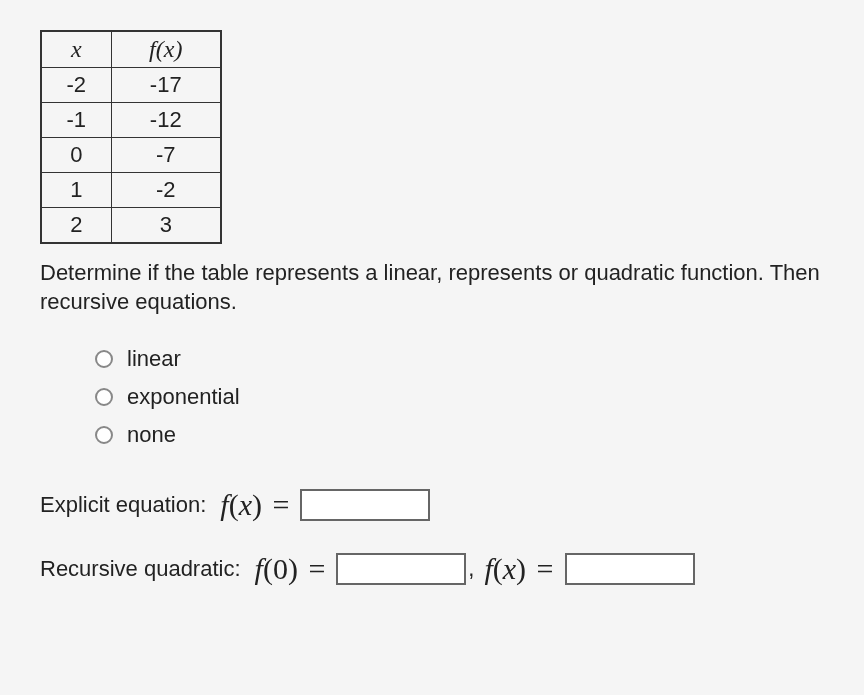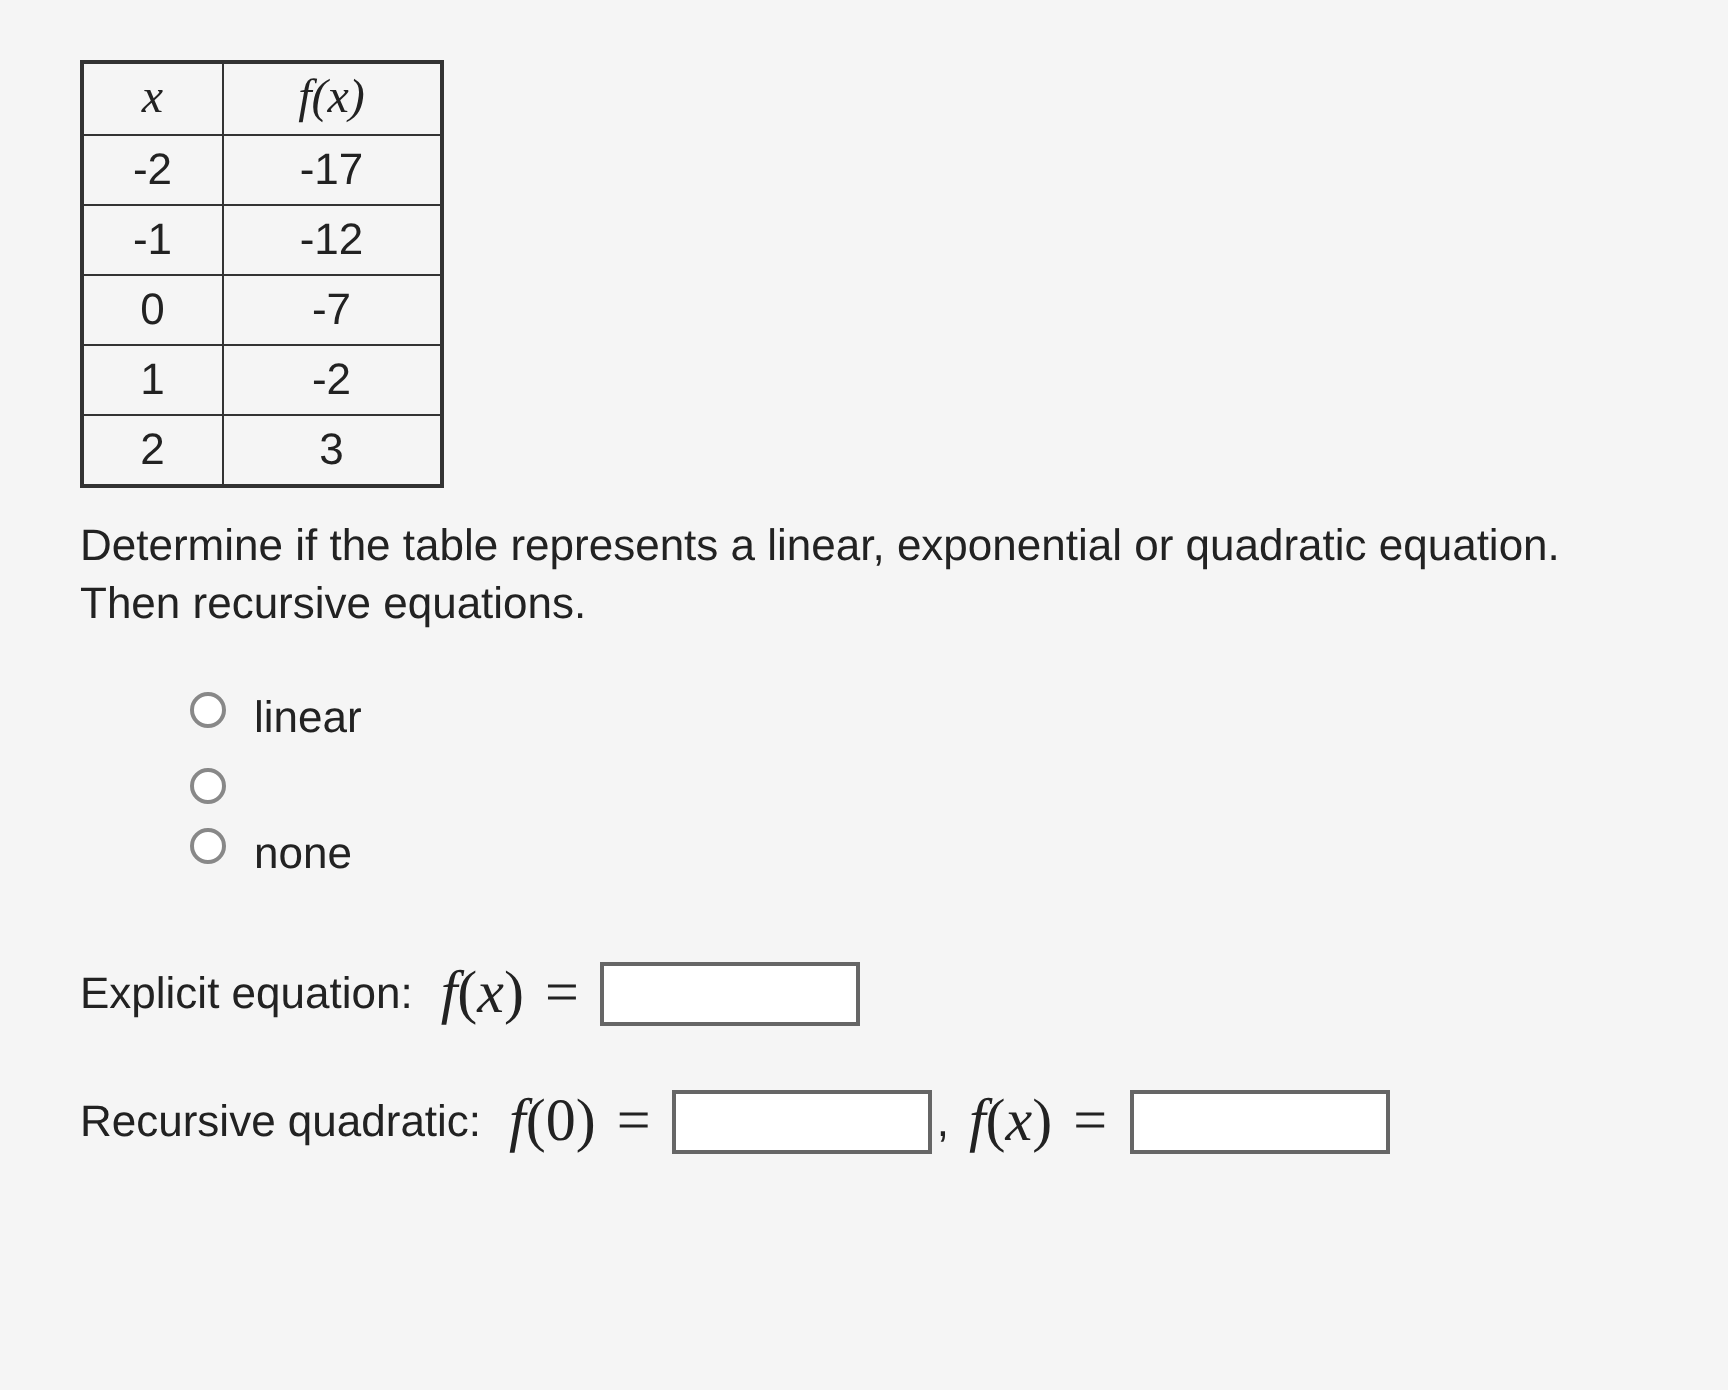--- a/index.html
+++ b/index.html
@@ -45,20 +45,21 @@
       margin-top: 10px;
       margin-bottom: 30px;
       line-height: 1.3;
     }
     .options {
       margin-left: 55px;
       margin-bottom: 40px;
     }
     .option {
       display: flex;
+      align-items: center;
       margin-bottom: 12px;
     }
     .radio {
       width: 18px;
       height: 18px;
       border: 2px solid #888;
       border-radius: 50%;
       margin-right: 14px;
       flex-shrink: 0;
       background: #fff;
@@ -134,29 +135,30 @@
       <td data-name="cell-x">1</td>
       <td class="fx-col" data-name="cell-fx">-2</td>
     </tr>
     <tr data-name="table-row">
       <td data-name="cell-x">2</td>
       <td class="fx-col" data-name="cell-fx">3</td>
     </tr>
   </tbody>
 </table>
 
-<div class="prompt-text" data-name="prompt-text">Determine if the table represents a linear, exponential or quadratic equation. Then recursive equations.</div>
+<div class="prompt-text" data-name="prompt-text">Determine if the table represents a linear, represents or quadratic function. Then recursive equations.</div>
 
 <div class="options" data-name="options-group">
   <div class="option" data-name="option-linear">
     <span class="radio" data-name="radio-icon"></span>
     <span class="option-label" data-name="option-label">linear</span>
   </div>
   <div class="option" data-name="option-exponential">
     <span class="radio" data-name="radio-icon"></span>
+    <span class="option-label" data-name="option-label">exponential</span>
   </div>
   <div class="option" data-name="option-none">
     <span class="radio" data-name="radio-icon"></span>
     <span class="option-label" data-name="option-label">none</span>
   </div>
 </div>
 
 <div class="equation-row" data-name="explicit-equation-row">
   <span class="eq-label" data-name="explicit-label">Explicit equation:</span>
   <span class="math-expr" data-name="explicit-expr">

